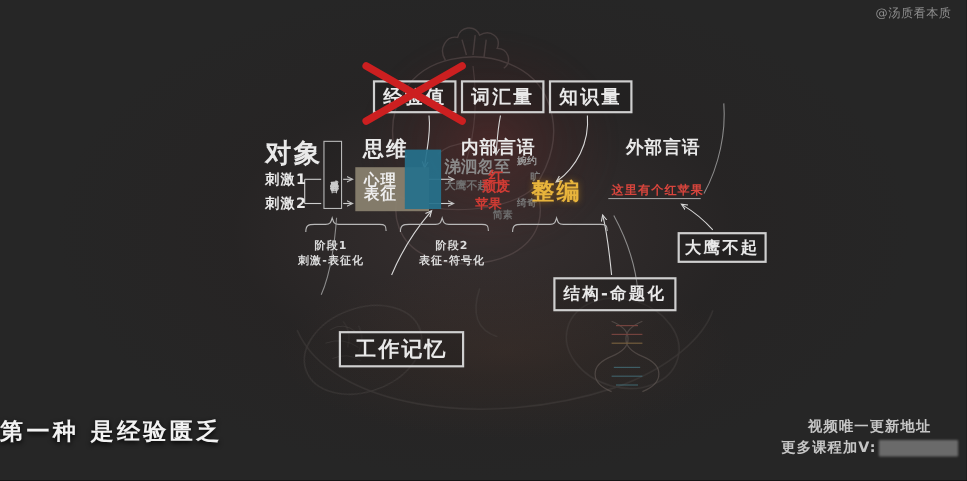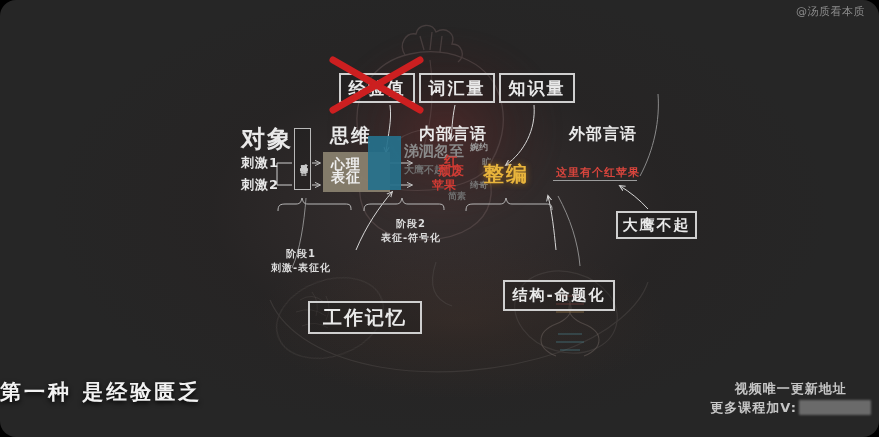--- a/index.html
+++ b/index.html
@@ -4,21 +4,20 @@
 <style>
   html,body{margin:0;padding:0;background:#000;}
   body{
     font-family:"DejaVu Sans","Liberation Sans",sans-serif;
   }
   #stage{
     position:relative;
     width:879px;height:437px;
     background:#262626;
     overflow:hidden;
-    border-radius:16px;
   }
   
   #bg-art{position:absolute;inset:0;pointer-events:none;}
   .bg-vignette{
     position:absolute;inset:0;
     background:radial-gradient(ellipse 62% 72% at 50% 48%, rgba(70,55,55,.55) 0%, rgba(40,33,33,.30) 42%, rgba(20,20,20,0) 72%);
   }
   .bg-glow-red{
     position:absolute;left:330px;top:30px;width:230px;height:200px;
     background:radial-gradient(ellipse at center, rgba(130,40,40,.30) 0%, rgba(90,30,30,.12) 45%, rgba(0,0,0,0) 72%);
@@ -108,26 +107,26 @@
     font-weight:700;
   }
   #red-underline{
     position:absolute;left:553px;top:180px;width:84px;height:1px;background:#9c9c9c;
   }
   
   .stage-lbl{
     position:absolute;text-align:center;color:#dcdcdc;
     font-size:10px;line-height:14px;font-weight:700;letter-spacing:1px;
   }
-  #stage1{left:256px;top:217px;width:90px;margin-top:30px;}
+  #stage1{left:256px;top:217px;width:90px;}
   #stage2{left:366px;top:217px;width:90px;}
   #stage3{left:466px;top:217px;width:100px;}
   
   #box-gongzuo{left:308px;top:253px;width:114px;height:33px;font-size:19px;margin-top:48px;}
-  #box-jiegou{left:503px;top:252px;width:112px;height:31px;font-size:15px;margin-top:28px;}
+  #box-jiegou{left:503px;top:252px;width:112px;height:31px;font-size:15px;}
   #box-kouyu{left:616px;top:211px;width:81px;height:28px;font-size:15px;}
   
   #subtitle{
     position:absolute;left:0;top:378px;width:747px;text-align:left;
     font-size:21px;color:#f2f2f2;letter-spacing:3px;font-weight:700;
     text-shadow:0 2px 5px rgba(0,0,0,.95);
   }
   
   #promo{
     position:absolute;right:8px;top:379px;text-align:center;

